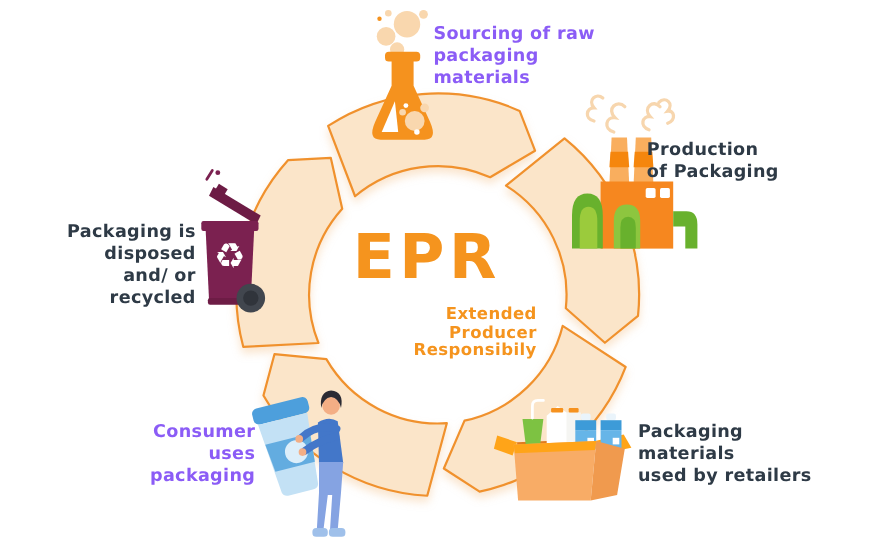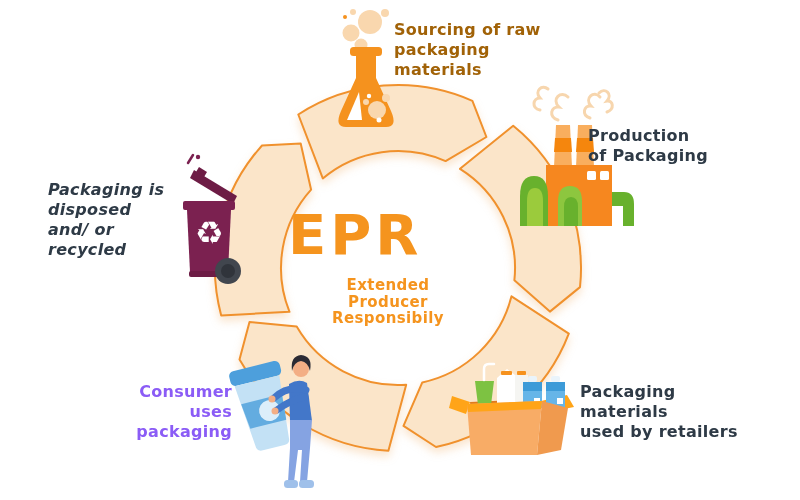--- a/index.html
+++ b/index.html
@@ -6,22 +6,22 @@
   .stage{position:relative;width:800px;height:500px;background:#ffffff;overflow:hidden;
          font-family:"DejaVu Sans",sans-serif;}
   .art{position:absolute;left:0;top:0;width:800px;height:500px;}
   .ring{filter:drop-shadow(0 5px 4px rgba(235,150,60,.25));}
   .label{position:absolute;font-weight:700;font-size:16px;line-height:20px;
          letter-spacing:.3px;color:#2E3A46;white-space:pre-line;}
   .l-sourcing{left:394px;top:20px;text-align:left;width:170px;}
   .l-production{left:588px;top:126px;text-align:left;width:150px;}
   .l-retail{left:580px;top:382px;text-align:left;width:190px;}
   .l-consumer{left:118px;top:382px;width:114px;text-align:right;}
-  .l-disposal{left:48px;top:180px;width:130px;text-align:left;font-style:italic;}
-  .epr{position:absolute;left:288px;top:206px;width:200px;text-align:left;
+  .l-disposal{left:48px;top:200px;width:130px;text-align:right;}
+  .epr{position:absolute;left:288px;top:206px;width:200px;text-align:center;
        font-weight:700;font-size:56px;line-height:58px;letter-spacing:4px;color:#F5941E;}
   .epr-sub{position:absolute;left:288px;top:277px;width:200px;text-align:center;
        font-weight:700;font-size:15px;line-height:16.5px;letter-spacing:.4px;
        color:#F5941E;white-space:pre-line;}
 </style>
 </head>
 <body>
 
 <div class="stage">
   <svg class="art" viewBox="0 0 800 500">
@@ -126,33 +126,33 @@
       <path d="M194,170 L237,196 L233,204 L190,178 Z" fill="#6D1C45"></path>
       <rect x="183" y="201" width="52" height="9" rx="2" fill="#7B2150"></rect>
       <path d="M187,210 L231,210 L228,272 L190,272 Z" fill="#7B2150"></path>
       <rect x="189" y="271" width="40" height="6" rx="2" fill="#6D1C45"></rect>
       <text x="209" y="244" text-anchor="middle" font-size="32" fill="#ffffff" font-family="DejaVu Sans, sans-serif">♻</text>
       <circle cx="228" cy="271" r="13" fill="#41464E"></circle>
       <circle cx="228" cy="271" r="7" fill="#30343B"></circle>
     </g>
   </svg>
 
-  <div class="label l-sourcing" style="color: #a16207;">Sourcing of raw
+  <div class="label l-sourcing" style="color: #8b5cf6;">Sourcing of raw
 packaging
 materials</div>
   <div class="label l-production" style="color: rgb(46, 58, 70);">Production
 of Packaging</div>
   <div class="label l-retail" style="color: rgb(46, 58, 70);">Packaging
 materials
 used by retailers</div>
   <div class="label l-consumer" style="color: #8b5cf6;">Consumer
 uses
 packaging</div>
   <div class="label l-disposal" style="color: rgb(46, 58, 70);">Packaging is
 disposed
 and/ or
 recycled</div>
 
   <div class="epr" style="color: rgb(245, 148, 30);">EPR</div>
-  <div class="epr-sub" style="color: rgb(245, 148, 30);">Extended
+  <div class="epr-sub" style="color: rgb(245, 148, 30); text-align: right;">Extended
 Producer
 Responsibily</div>
 </div>
 
 </body></html>

